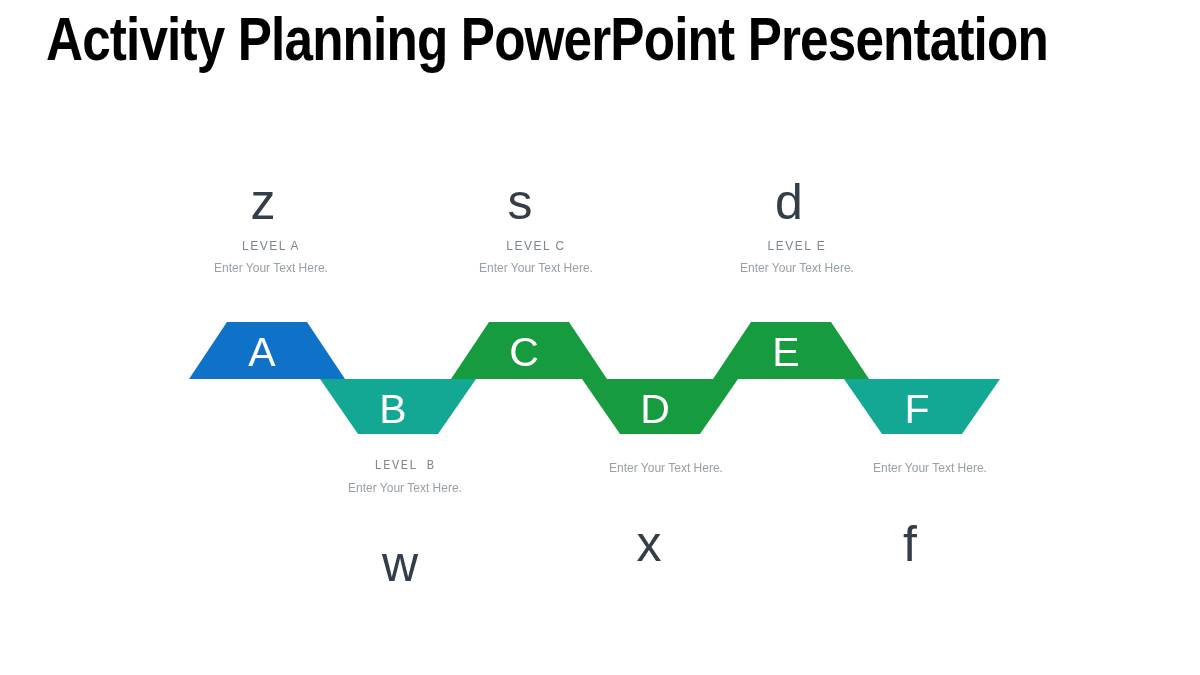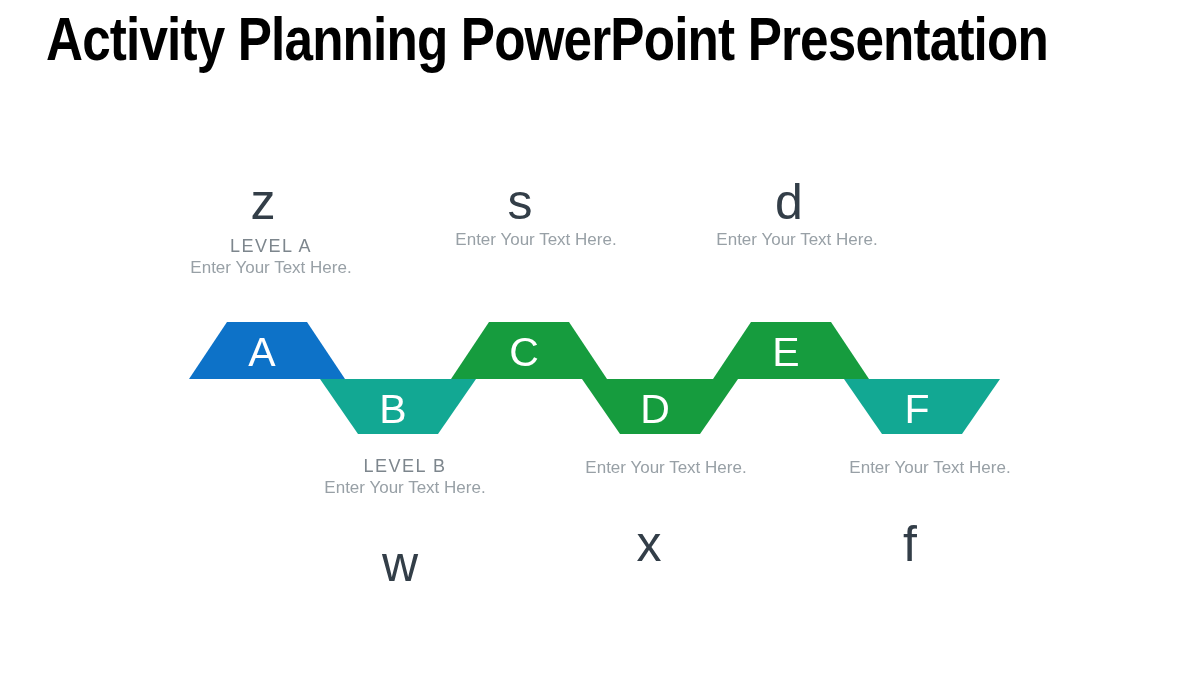--- a/index.html
+++ b/index.html
@@ -34,34 +34,34 @@
     width: 260px;
     text-align: center;
   }
   .big-letter {
     font-size: 50px;
     font-weight: 400;
     color: #333E48;
     line-height: 52px;
   }
   .level {
-    font-size: 18px;
+    font-size: 12px;
     letter-spacing: 1.5px;
     color: #7D868D;
     line-height: 20px;
     margin-top: 8px;
   }
   .placeholder {
-    font-size: 17px;
+    font-size: 12px;
     color: #98A0A6;
     line-height: 20px;
     margin-top: 2px;
   }
   
-  .col.bottom .level { margin-top: 0; }
+  .col.bottom .level { margin-top: 0; font-family: Liberation Mono, monospace; }
   .col.bottom .big-letter { margin-top: 38px; line-height: 56px; }
   
   .off-8  { transform: translateX(-8px);  }
   .off-16 { transform: translateX(-16px); }
   .off-5  { transform: translateX(-5px);  }
   .off-17 { transform: translateX(-17px); }
   .off-20 { transform: translateX(-20px); }
   
   #col-top-1 { left: 141px; top: 176px; }
   #col-top-2 { left: 406px; top: 176px; }
@@ -91,24 +91,26 @@
   <text x="917" y="423">F</text>
 </svg>
 
 <div class="col" id="col-top-1">
   <div class="big-letter off-8">z</div>
   <div class="level">LEVEL A</div>
   <div class="placeholder">Enter Your Text Here.</div>
 </div>
 <div class="col" id="col-top-2">
   <div class="big-letter off-16">s</div>
+  <div class="level">LEVEL C</div>
   <div class="placeholder">Enter Your Text Here.</div>
 </div>
 <div class="col" id="col-top-3">
   <div class="big-letter off-8">d</div>
+  <div class="level">LEVEL E</div>
   <div class="placeholder">Enter Your Text Here.</div>
 </div>
 
 <div class="col bottom" id="col-bot-1">
   <div class="level">LEVEL B</div>
   <div class="placeholder">Enter Your Text Here.</div>
   <div class="big-letter off-5">w</div>
 </div>
 <div class="col bottom" id="col-bot-2">
   <div class="placeholder">Enter Your Text Here.</div>

